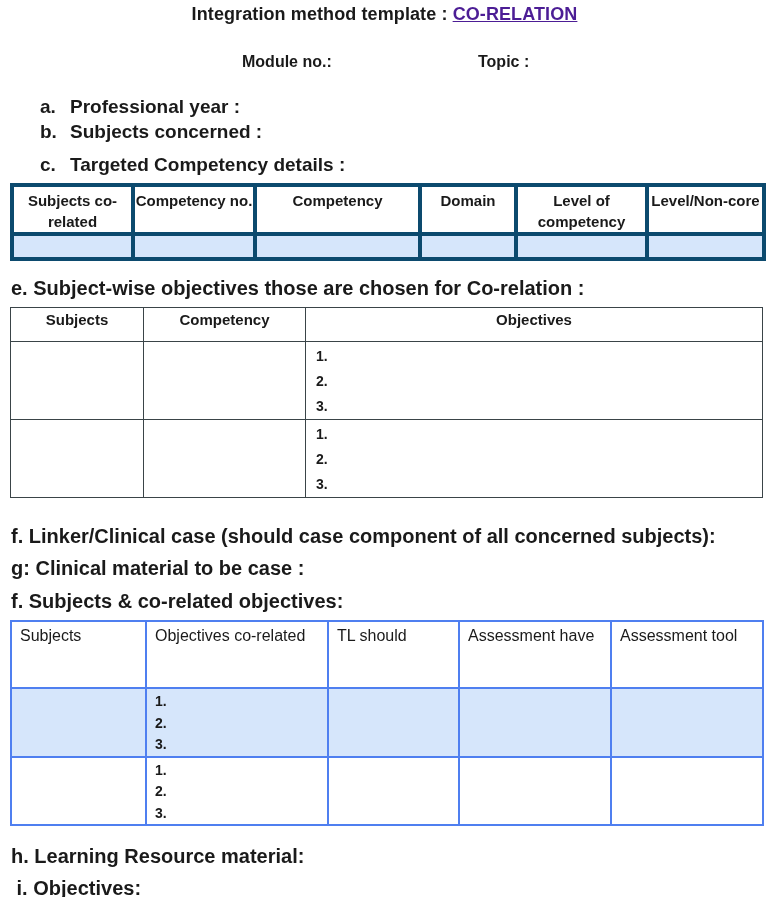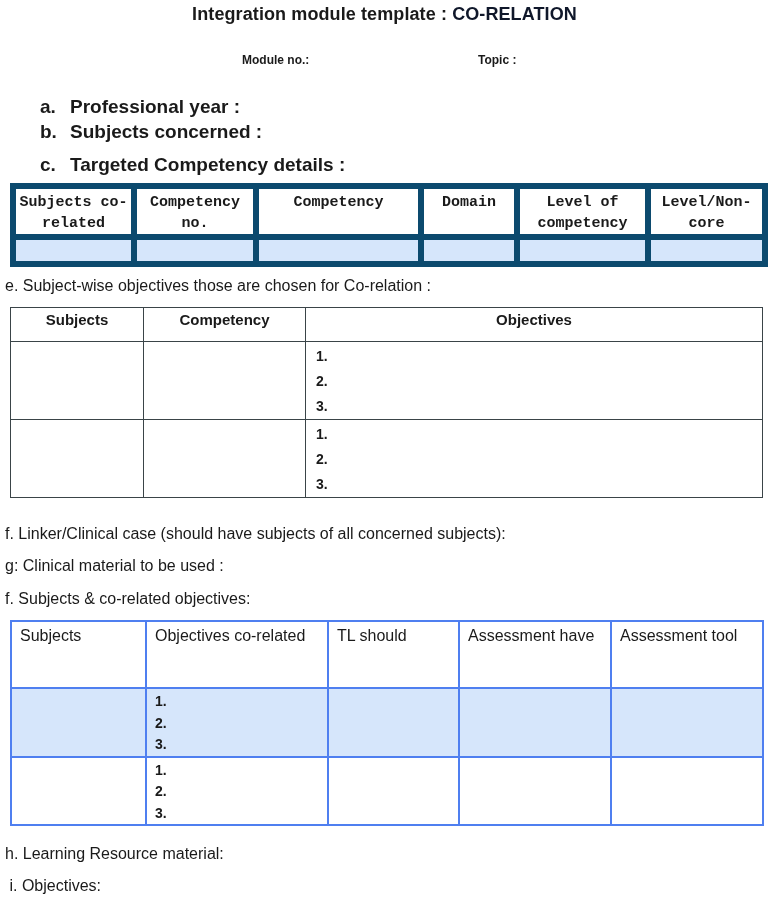--- a/index.html
+++ b/index.html
@@ -6,34 +6,34 @@
   body {
     width: 769px; height: 897px; position: relative; overflow: hidden;
     font-family: "Liberation Sans", "DejaVu Sans", sans-serif;
     color: #1a1a1a;
   }
   .abs { position: absolute; }
   .title {
     left: 0; width: 769px; top: 4px; text-align: center;
     font-size: 18px; font-weight: bold; letter-spacing: 0.1px;
   }
-  .title .accent { color: #0f172a; }
-  .meta { top: 53px; font-size: 12px; font-weight: bold; }
+  .title .accent { color: #4c1d95; text-decoration: underline; }
+  .meta { top: 53px; font-size: 16px; font-weight: bold; }
   .meta.mod { left: 242px; }
   .meta.topic { left: 478px; }
   .list-item { left: 40px; font-size: 19px; font-weight: bold; }
   .list-item .letter { display: inline-block; width: 30px; }
-  .para { left: 5px; font-size: 16px; font-weight: normal; }
+  .para { left: 11px; font-size: 20px; font-weight: bold; }
 
   table { border-collapse: collapse; position: absolute; table-layout: fixed; }
   td, th { padding: 0; vertical-align: top; }
 
   
   .t1 { left: 10px; top: 183px; width: 752px; }
-  .t1 th, .t1 td { border: 6px solid #0c4a6e; font-family: Liberation Mono, monospace; }
+  .t1 th, .t1 td { border: 4px solid #0c4a6e; }
   .t1 th { font-size: 15px; font-weight: bold; text-align: center; height: 42px; padding-top: 3px; line-height: 21px; }
   .t1 td { background: #d6e6fb; height: 21px; }
 
   
   .t2 { left: 10px; top: 307px; width: 752px; }
   .t2 th, .t2 td { border: 1.5px solid #3a4448; }
   .t2 th { font-size: 15px; font-weight: bold; text-align: center; height: 30px; padding-top: 3px; }
   .t2 th.obj { }
   .t2 td { height: 72px; }
   .t2 .nums { padding-left: 10px; padding-top: 2px; font-size: 14px; font-weight: bold; line-height: 25px; }
@@ -43,21 +43,21 @@
   .t3 th, .t3 td { border: 2px solid #4f7ff0; }
   .t3 th { font-size: 16px; font-weight: normal; text-align: left; height: 62px; padding: 3px 8px 0 8px; line-height: 22px; }
   .t3 tr.shade td { background: #d6e6fb; }
   .t3 td { height: 64px; }
   .t3 .nums { padding-left: 8px; padding-top: 2px; font-size: 14px; font-weight: bold; line-height: 21.5px; }
 </style>
 </head>
 <body>
 
 <div class="abs title">
-  <span>Integration module template : </span><span class="accent">CO-RELATION</span>
+  <span>Integration method template : </span><span class="accent">CO-RELATION</span>
 </div>
 
 <div class="abs meta mod">Module no.:</div>
 <div class="abs meta topic">Topic :</div>
 
 <div class="abs list-item" style="top:96px">
   <span class="letter">a.</span><span>Professional year :</span>
 </div>
 <div class="abs list-item" style="top:121px">
   <span class="letter">b.</span><span>Subjects concerned  :</span>
@@ -123,22 +123,22 @@
     <td></td>
     <td class="nums">
       <div>1.</div>
       <div>2.</div>
       <div>3.</div>
     </td>
   </tr>
 </tbody>
   </table>
 
-<div class="abs para" style="top:525px">f. Linker/Clinical case (should have subjects of all concerned subjects):</div>
-<div class="abs para" style="top:557px">g: Clinical material to be used :</div>
+<div class="abs para" style="top:525px">f. Linker/Clinical case (should case component of all concerned subjects):</div>
+<div class="abs para" style="top:557px">g: Clinical material to be case :</div>
 <div class="abs para" style="top:590px">f. Subjects &amp; co-related objectives:</div>
 
 <table class="t3">
   <colgroup>
     <col style="width:135px">
       <col style="width:182px">
       <col style="width:131px">
       <col style="width:152px">
       <col style="width:152px">
   </colgroup>

